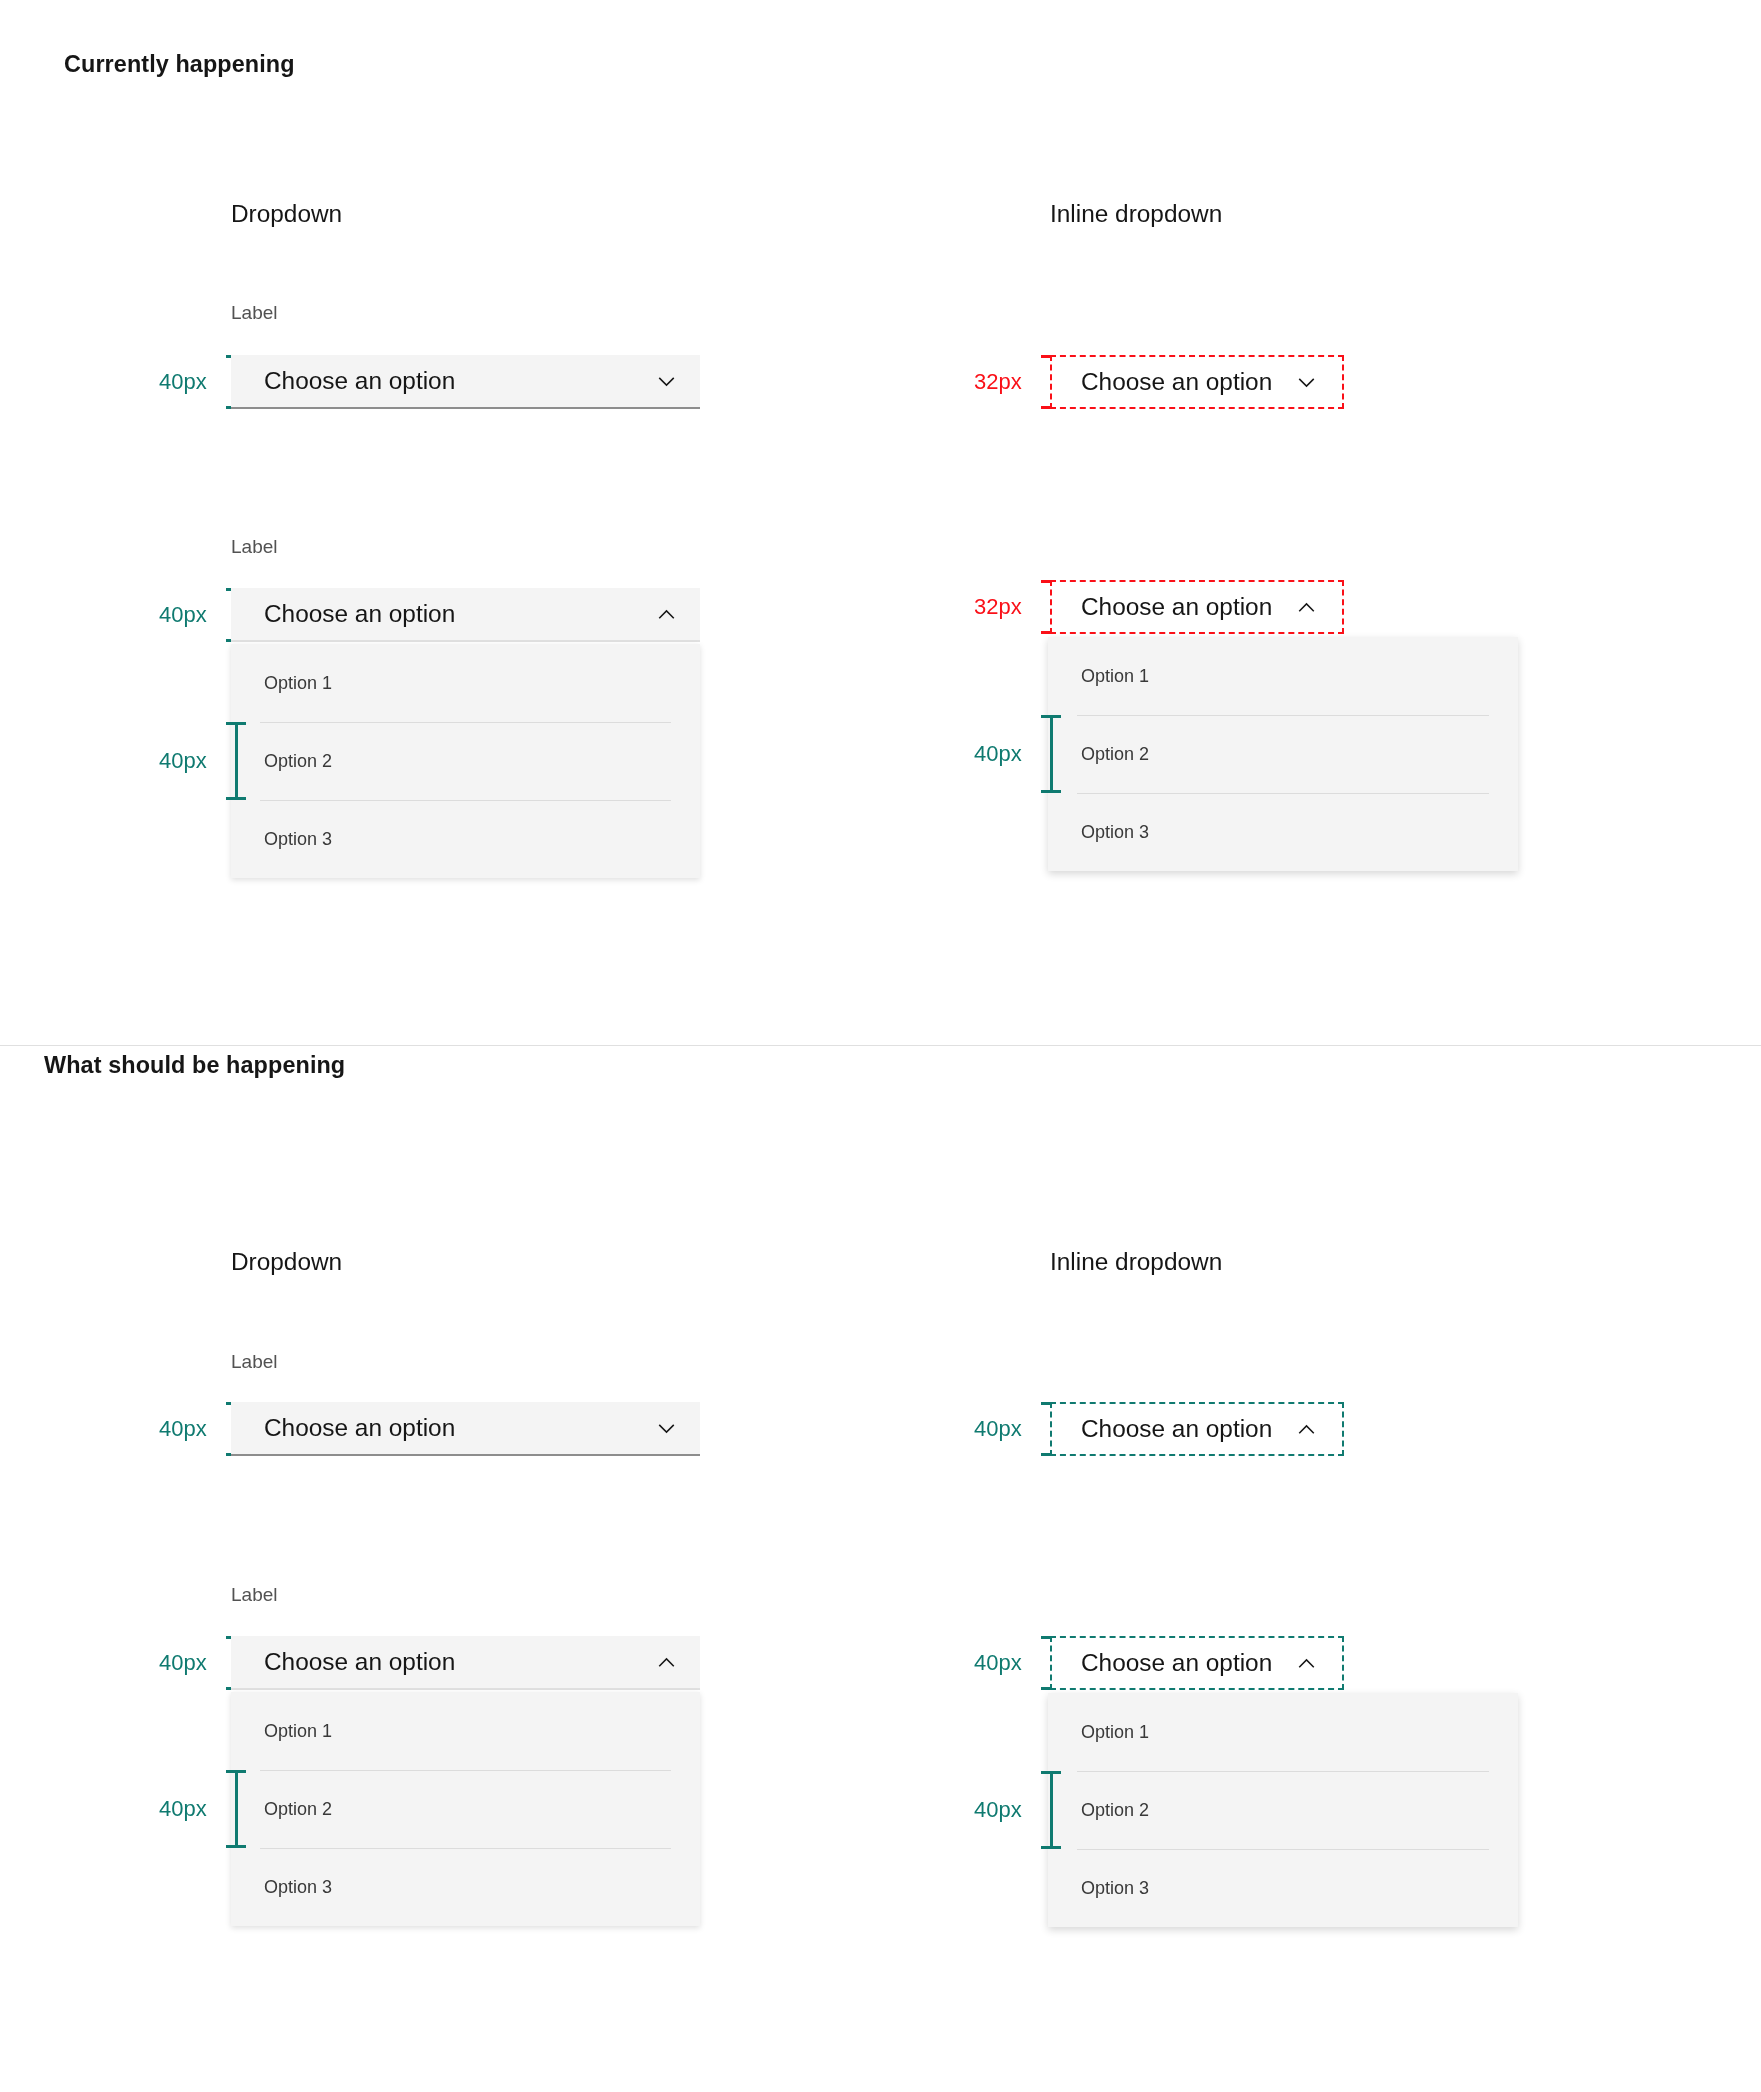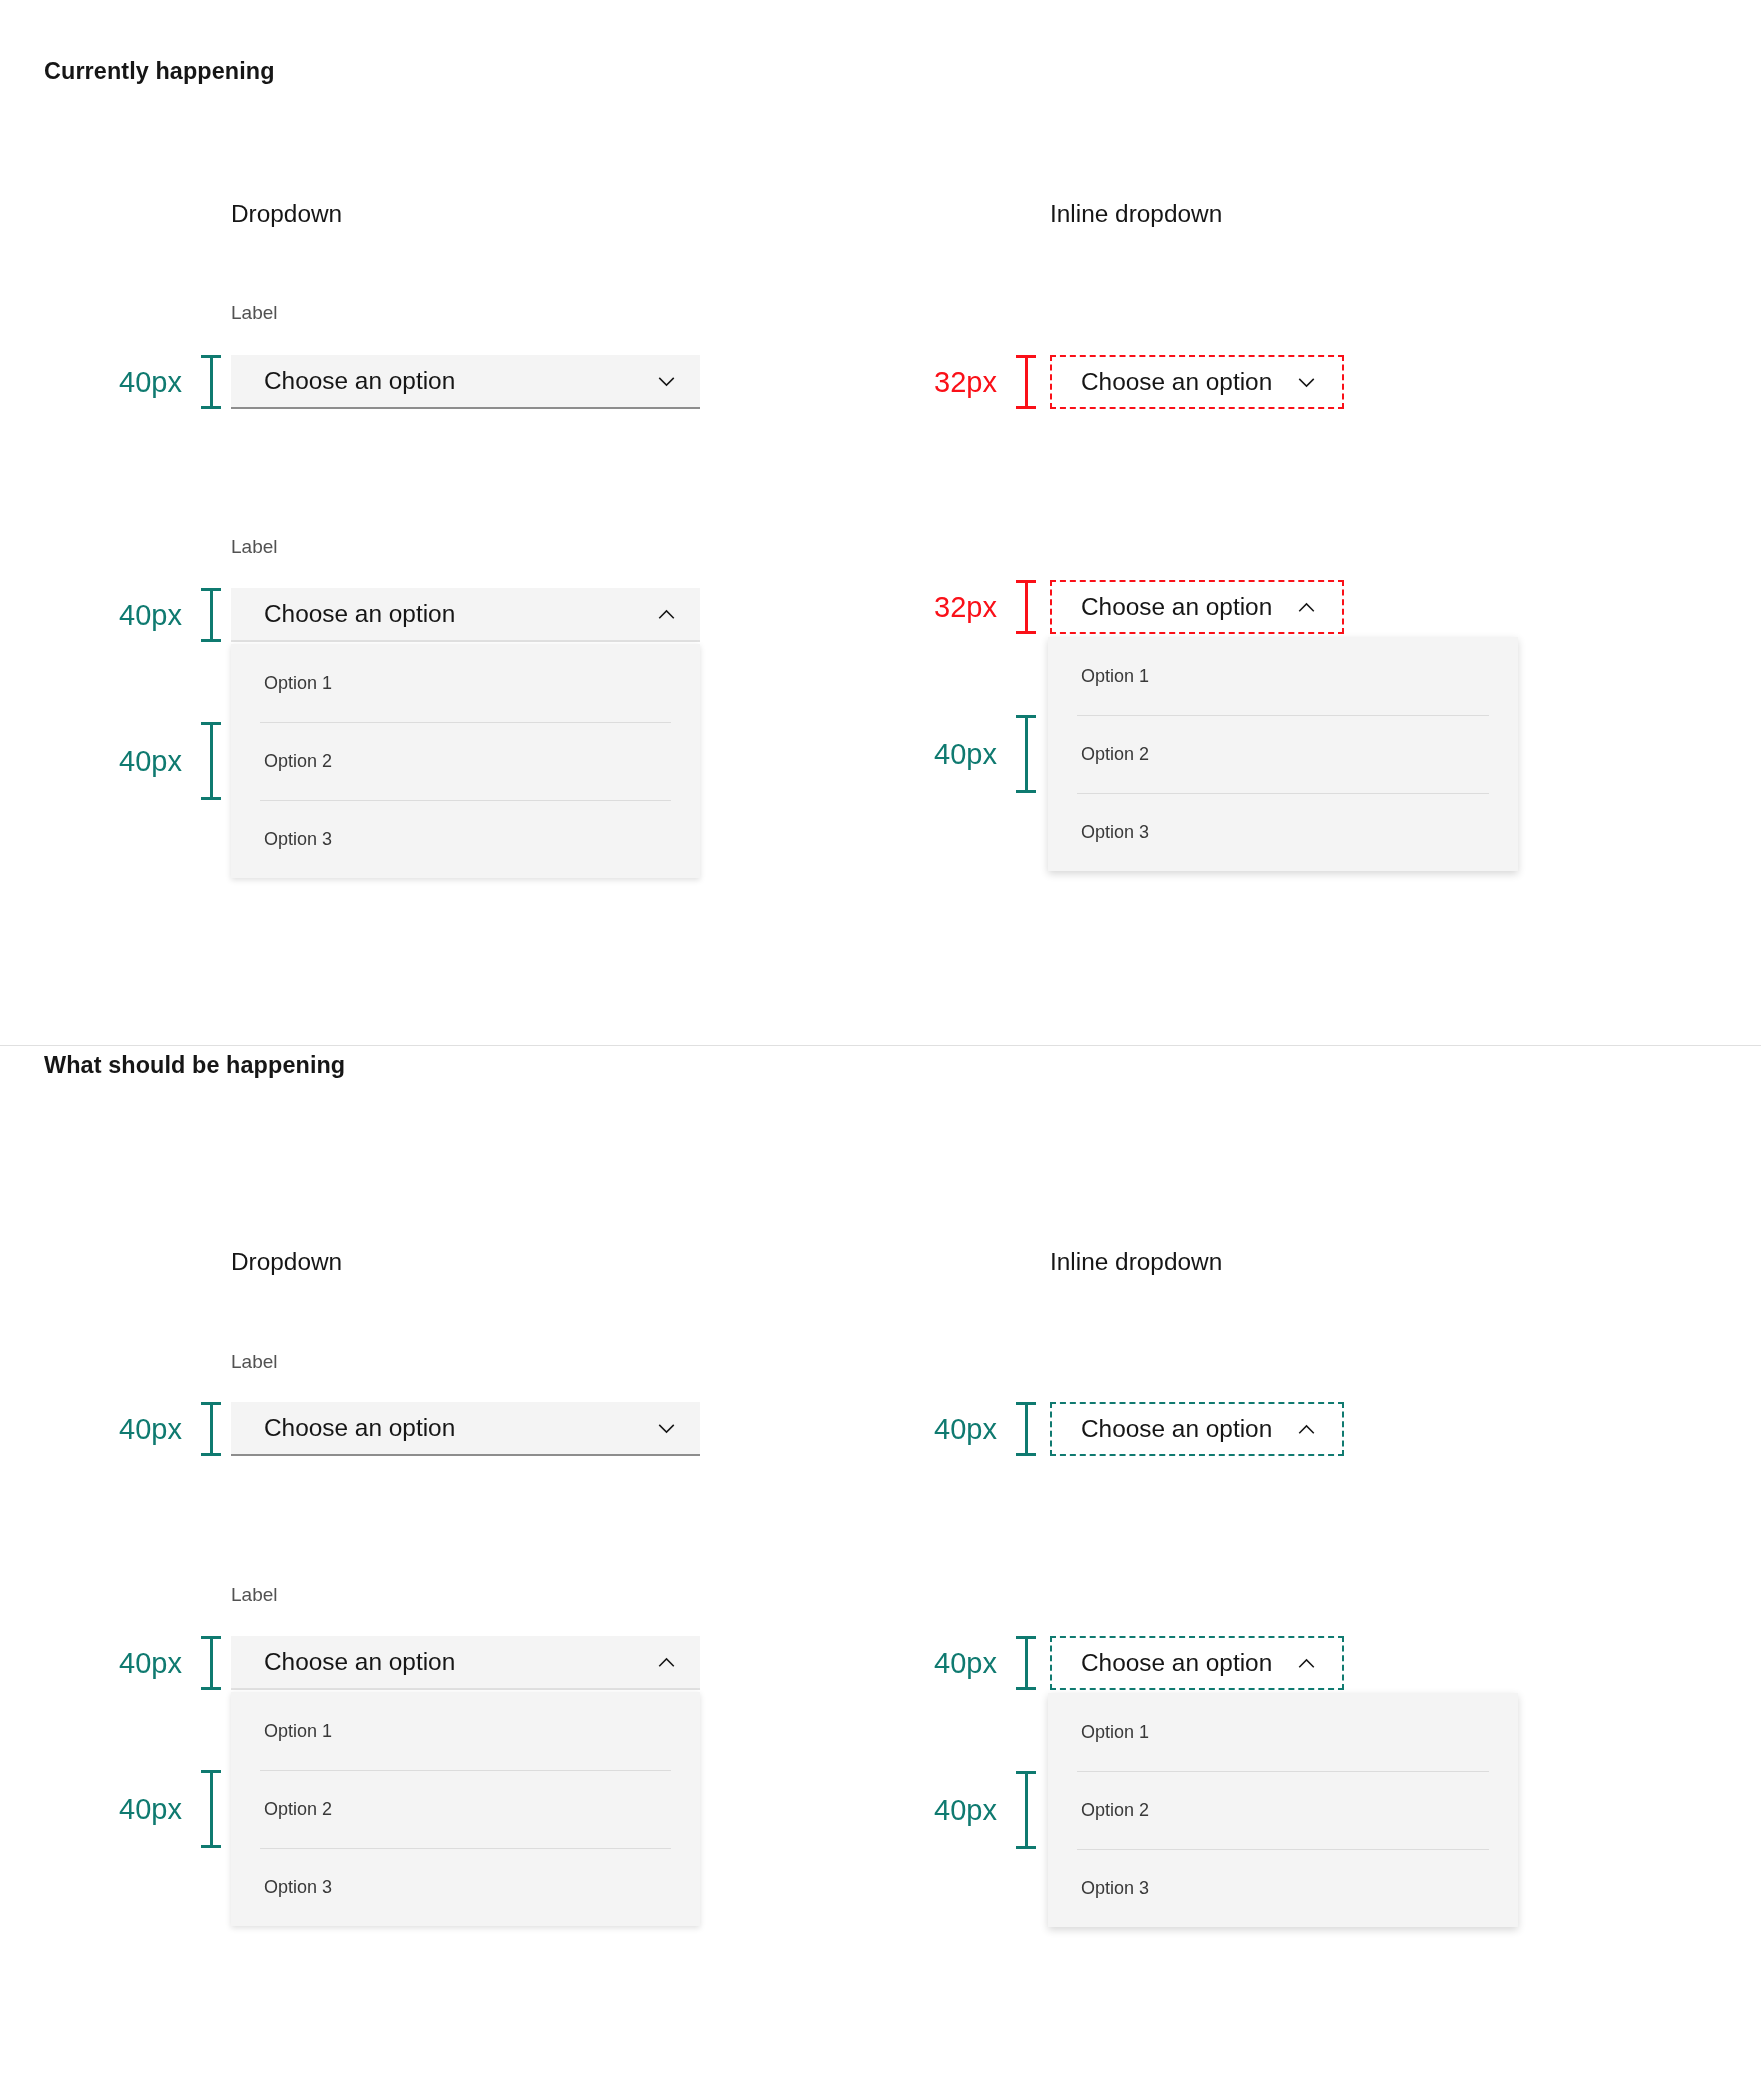--- a/index.html
+++ b/index.html
@@ -127,23 +127,24 @@
   }
 
   
   .meas {
     position: absolute;
     display: flex;
     align-items: center;
     gap: 0;
   }
   .meas-label {
-    font-size: 29px;
+    font-size: 22px;
     white-space: nowrap;
     line-height: 1;
+    margin-left: 40px;
   }
   .meas.t .meas-label { color: #0f7a70; }
   .meas.r .meas-label { color: #fa1018; }
 
   .ibeam {
     position: relative;
     width: 19.5px;
     margin-left: 19.5px;
     flex: 0 0 auto;
   }
@@ -161,21 +162,21 @@
   .ibeam .cap.bot { bottom: 0; }
 
   .meas.t .ibeam::before, .meas.t .ibeam .cap { background: #0f7a70; }
   .meas.r .ibeam::before, .meas.r .ibeam .cap { background: #fa1018; }
 </style>
 </head>
 <body>
 
 <div class="page">
 
-  <div class="section-heading" style="top:58px;">Currently happening</div>
+  <div class="section-heading" style="top:51px;margin-left:20px;">Currently happening</div>
 
   <div class="col-title" style="left:231px; top:200px;">Dropdown</div>
   <div class="col-title" style="left:1050px; top:200px;">Inline dropdown</div>
 
   <div class="field-label" style="left:231px; top:302px;">Label</div>
 
   <div class="meas t" style="left:119px; top:355px; height:54px;">
     <span class="meas-label">40px</span>
     <span class="ibeam" style="height:54px;">
       <span class="cap top"></span>

